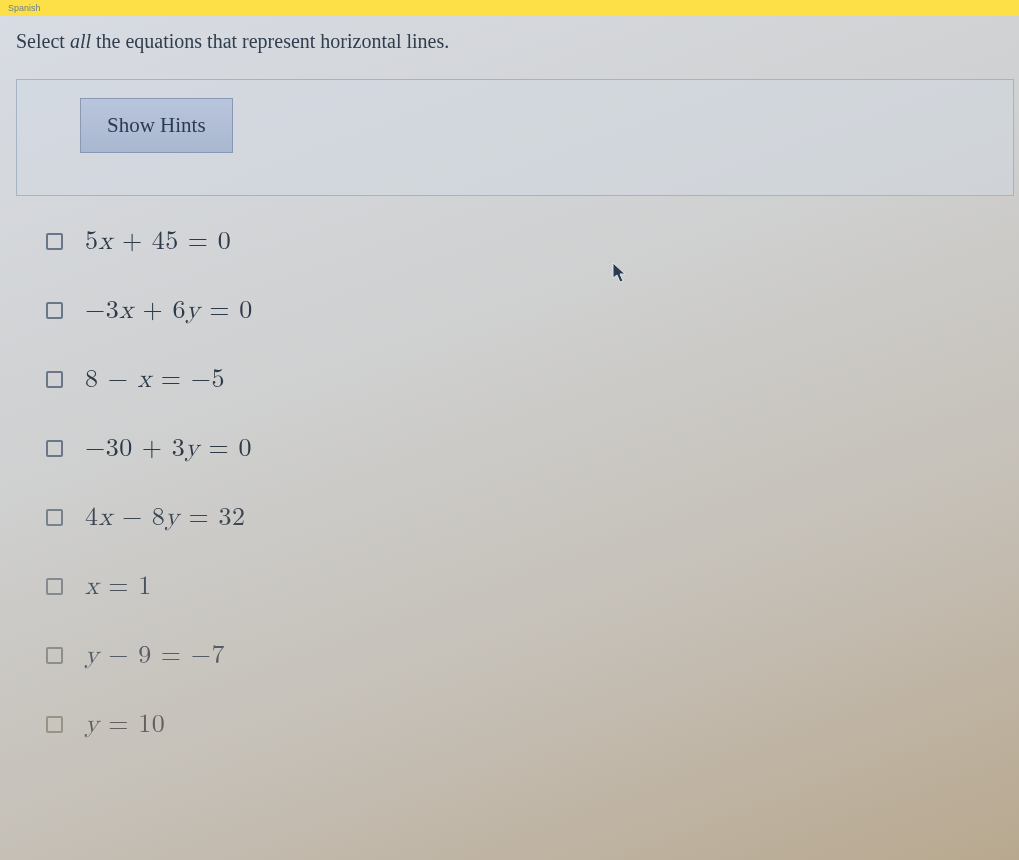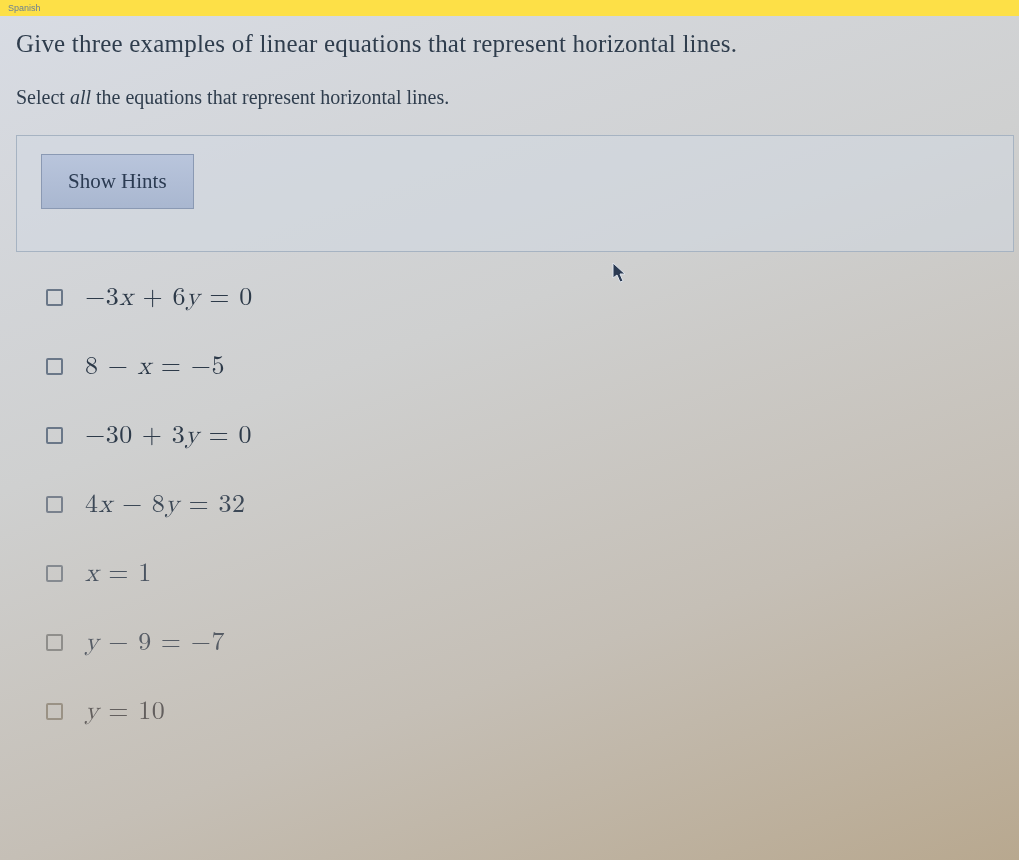--- a/index.html
+++ b/index.html
@@ -53,20 +53,21 @@
   }
   .show-hints-btn {
     display: inline-block;
     background: linear-gradient(#b9c5dc, #a9b7d0);
     border: 1px solid #8a99b3;
     color: #2b3b52;
     font-size: 21px;
     padding: 14px 26px;
     font-family: Georgia, serif;
     cursor: pointer;
+    margin-left: 39px;
   }
   .options {
     padding: 6px 0 0 30px;
   }
   .option-row {
     display: flex;
     align-items: center;
     margin: 0 0 38px 0;
   }
   .checkbox {
@@ -108,32 +109,35 @@
 </style>
 </head>
 <body>
 
 <div class="topbar">
   <span>Spanish</span>
 </div>
 
 <div class="content">
 
-  <p class="question">Give three examples of linear equations that represent horizontal lines.</p>
 
   <p class="instruction">
     <span>Select </span><em>all</em><span> the equations that represent horizontal lines.</span>
   </p>
 
   <div class="hints-panel">
     <button class="show-hints-btn">Show Hints</button>
   </div>
 
   <div class="options">
 
+    <div class="option-row">
+      <span class="checkbox"></span>
+      <span class="equation">5<span class="var">x</span> + 45 = 0</span>
+    </div>
 
     <div class="option-row">
       <span class="checkbox"></span>
       <span class="equation">−3<span class="var">x</span> + 6<span class="var">y</span> = 0</span>
     </div>
 
     <div class="option-row">
       <span class="checkbox"></span>
       <span class="equation">8 − <span class="var">x</span> = −5</span>
     </div>

